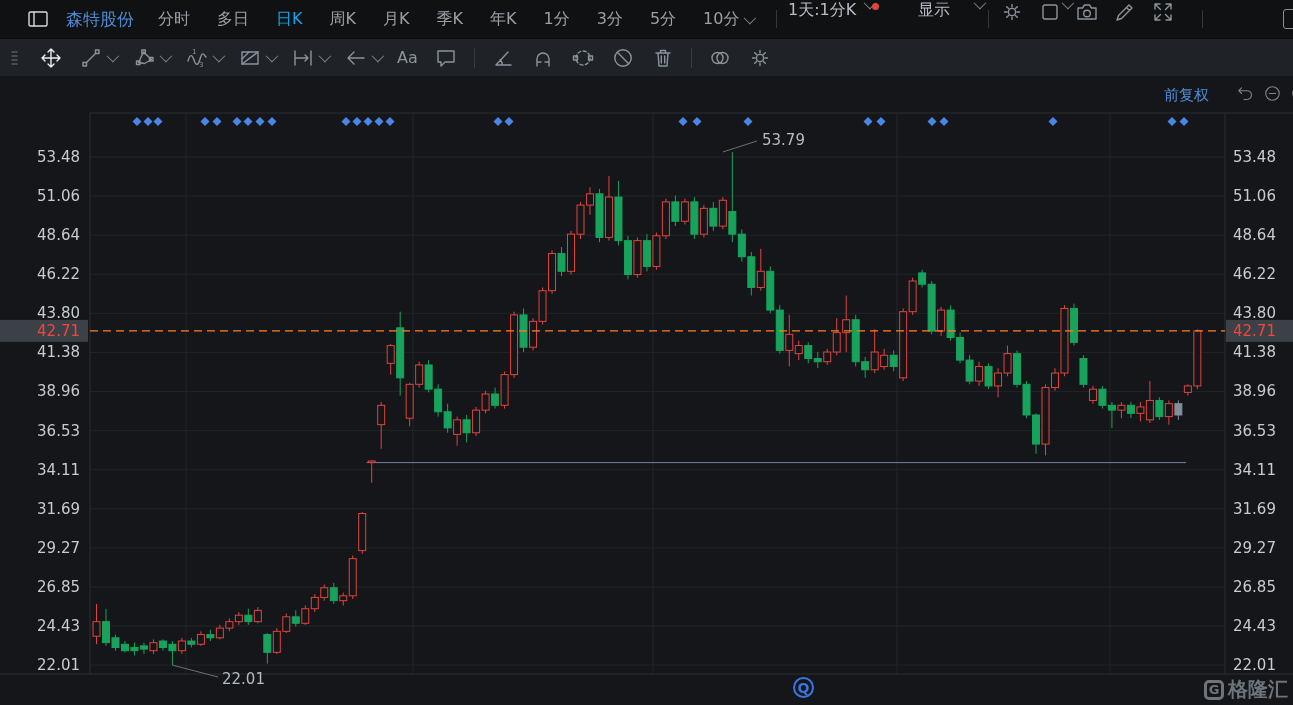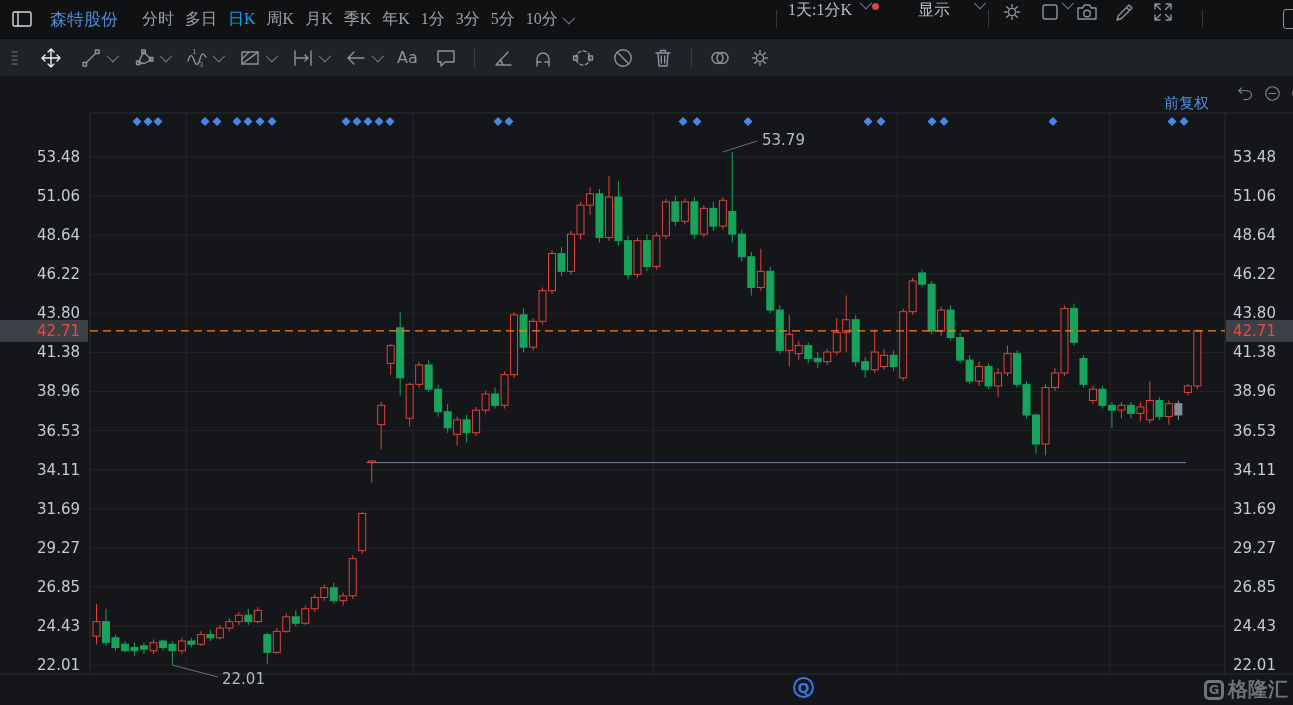--- a/index.html
+++ b/index.html
@@ -1,22 +1,22 @@
 <!DOCTYPE html>
 <html><head>
 <meta charset="utf-8">
 <style>
   * { margin:0; padding:0; box-sizing:border-box; }
   html,body { width:1293px; height:705px; overflow:hidden; background:#141619;
     font-family:"DejaVu Sans","Liberation Sans",sans-serif; }
   .topbar { position:relative; width:1293px; height:38px; background:#0f1113;
-    display:flex; align-items:center; padding-left:10px;font-family:Liberation Serif, serif; }
+    display:flex; align-items:center; padding-left:26px; }
   .winicon { width:24px; height:20px; display:inline-flex; align-items:center; margin-right:16px; }
   .stock { color:#4f8cd8; font-size:17px; margin-right:24px; white-space:nowrap; }
-  #tabs { display:flex; align-items:center; gap:11px; }
+  #tabs { display:flex; align-items:center; gap:27px; }
   .tab { color:#9aa0a6; font-size:16px; white-space:nowrap; cursor:pointer; display:inline-flex; align-items:center; gap:5px;}
   .tab.active { color:#0ea5e9; }
   .chev { width:9px; height:9px; border-right:1.5px solid #7b8288; border-bottom:1.5px solid #7b8288;
     transform:rotate(45deg) translateY(-2px); display:inline-block; }
   .abs { position:absolute; top:0; height:38px; display:flex; align-items:flex-start; }
   .vdiv { position:absolute; top:10px; width:1px; height:18px; background:#33383d; }
   .interval { color:#b7bdc3; font-size:16px; gap:8px; }
   .reddot { position:absolute; left:872px; top:3px; width:7px; height:7px; border-radius:50%; background:#e0443c; }
   .menu-label { color:#b7bdc3; font-size:16px; gap:24px; }
   .icon24 { width:24px; height:24px; color:#8b949c; display:inline-flex; }
@@ -24,21 +24,21 @@
   .txtbtn { color:#8b9299; font-size:17px;margin-top:40px; }
   .toolbar2 { position:relative; width:1293px; height:38px; background:#1f2327; border-top:1px solid #0b0c0d;
     display:flex; align-items:center; padding-left:5px; }
   .t2item { display:inline-flex; align-items:center; justify-content:center; height:38px; padding:0 8px; gap:4px; cursor:pointer; }
   .t2item .icon24 { color:#8b949c; }
   .t2item.active .icon24 { color:#eceff1; }
   .t2div { width:1px; height:20px; background:#383d42; margin:0 8px; }
   .t2text { color:#8b949c; font-size:16px; }
   .grip { color:#565c62; margin-right:2px; }
   #chartsvg { position:absolute; left:0; top:0; }
-  .adj { position:absolute; left:1164px; top:86px; color:#4f8cd8; font-size:15px; cursor:pointer;margin-top:8px; }
+  .adj { position:absolute; left:1164px; top:86px; color:#4f8cd8; font-size:15px; cursor:pointer; }
   .histicons { position:absolute; left:1236px; top:84px; display:flex; gap:8px; }
   .histicons .icon24 { width:19px; height:19px; color:#7d858c; }
   .histicons .icon24 svg { width:19px; height:19px; }
   .qbtn { position:absolute; left:793px; top:677px; width:21px; height:21px; border:2px solid #3b76e0;
     border-radius:50%; color:#3b76e0; font-size:14px; font-weight:bold; text-align:center; line-height:19px; cursor:pointer; }
   .watermark { position:absolute; right:5px; top:676px; display:flex; align-items:center; gap:4px;
     color:#6d747b; font-size:20px; font-weight:bold; }
   .g-logo { display:inline-block; border:3px solid #6d747b; border-radius:5px; width:20px; height:20px;
     font-size:13px; line-height:14px; text-align:center; color:#6d747b; }
   .partial-icon { position:absolute; left:1283px; top:9px; width:18px; height:20px; border:1.5px solid #8b9299; border-radius:3px; }

